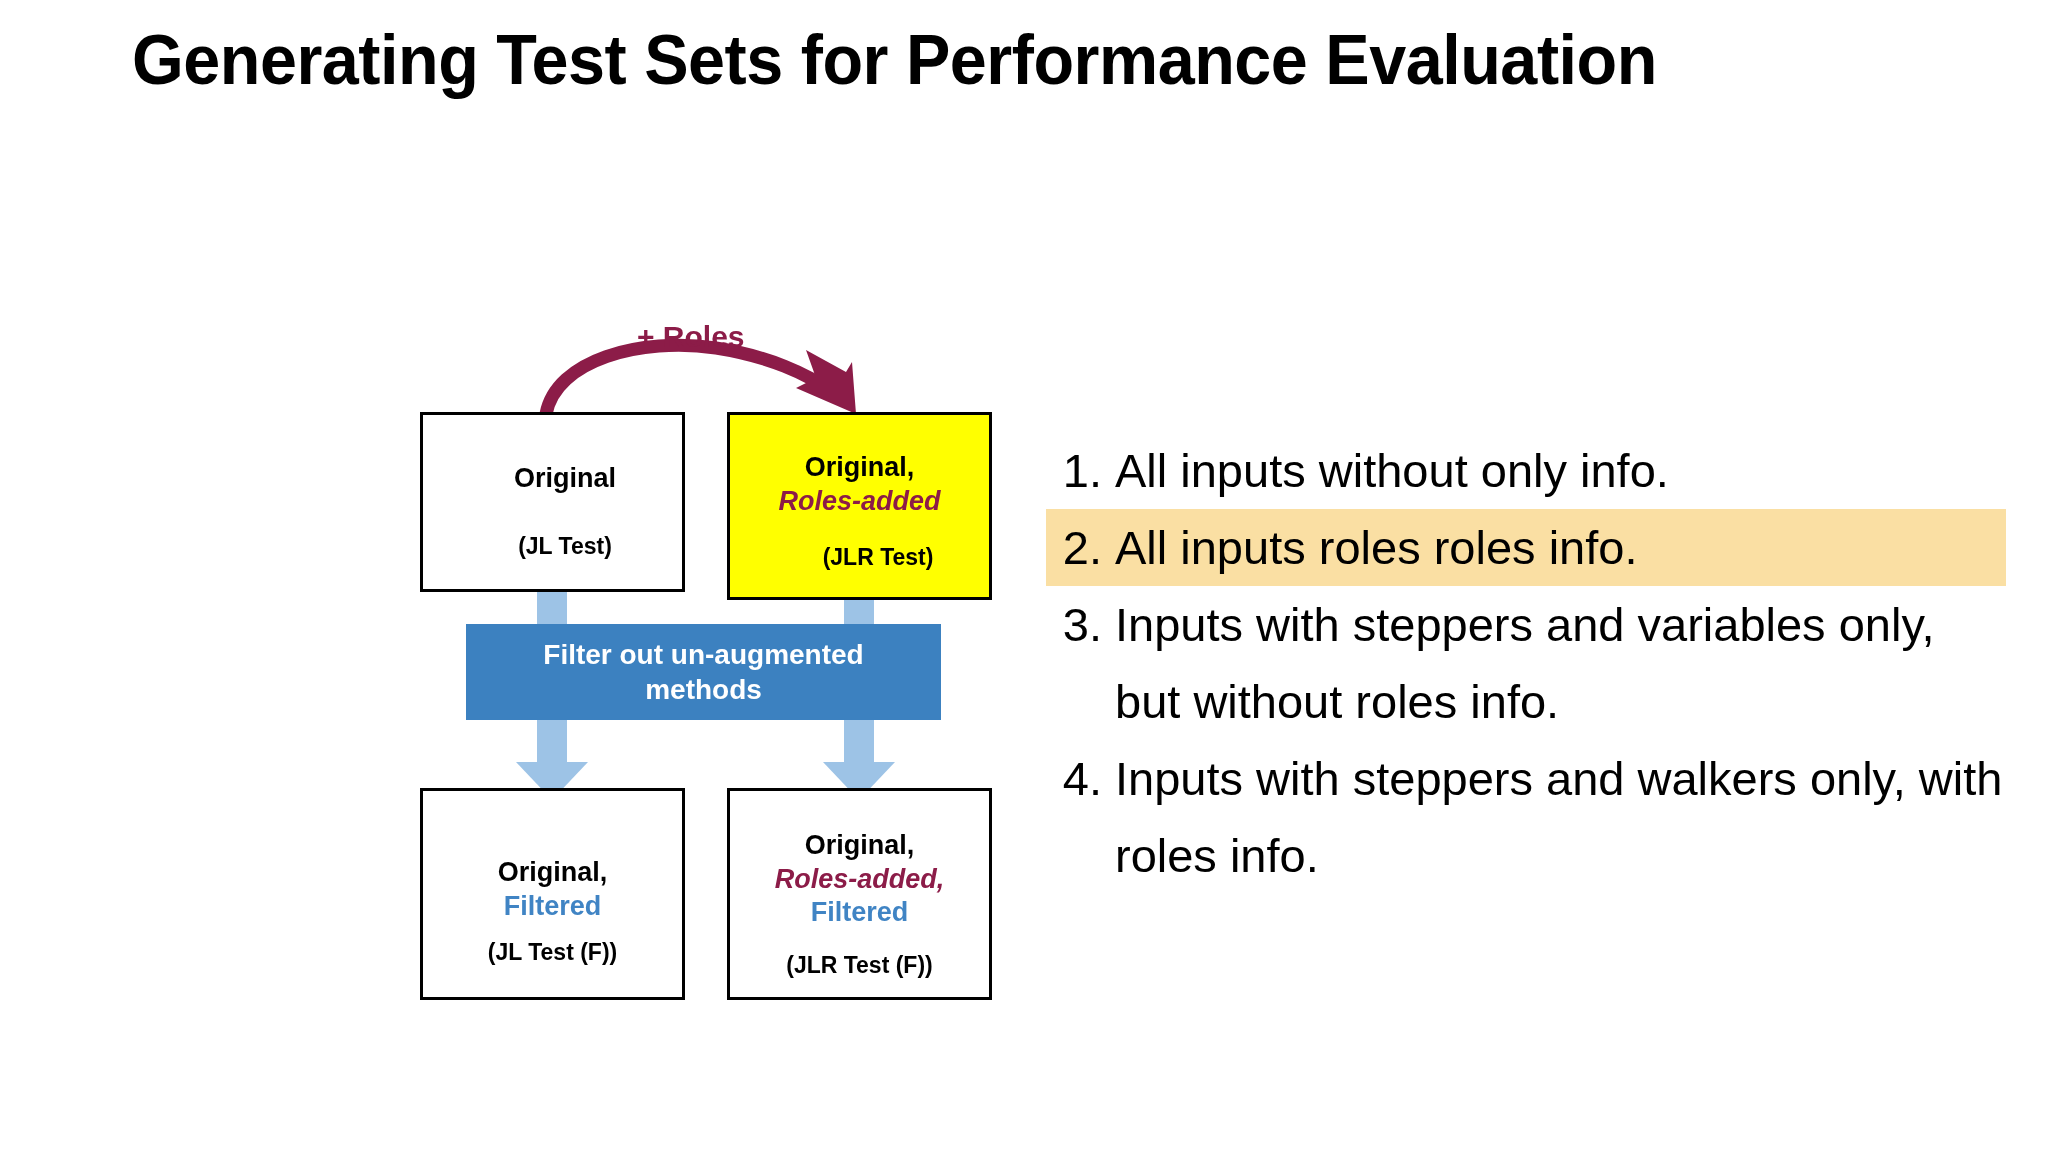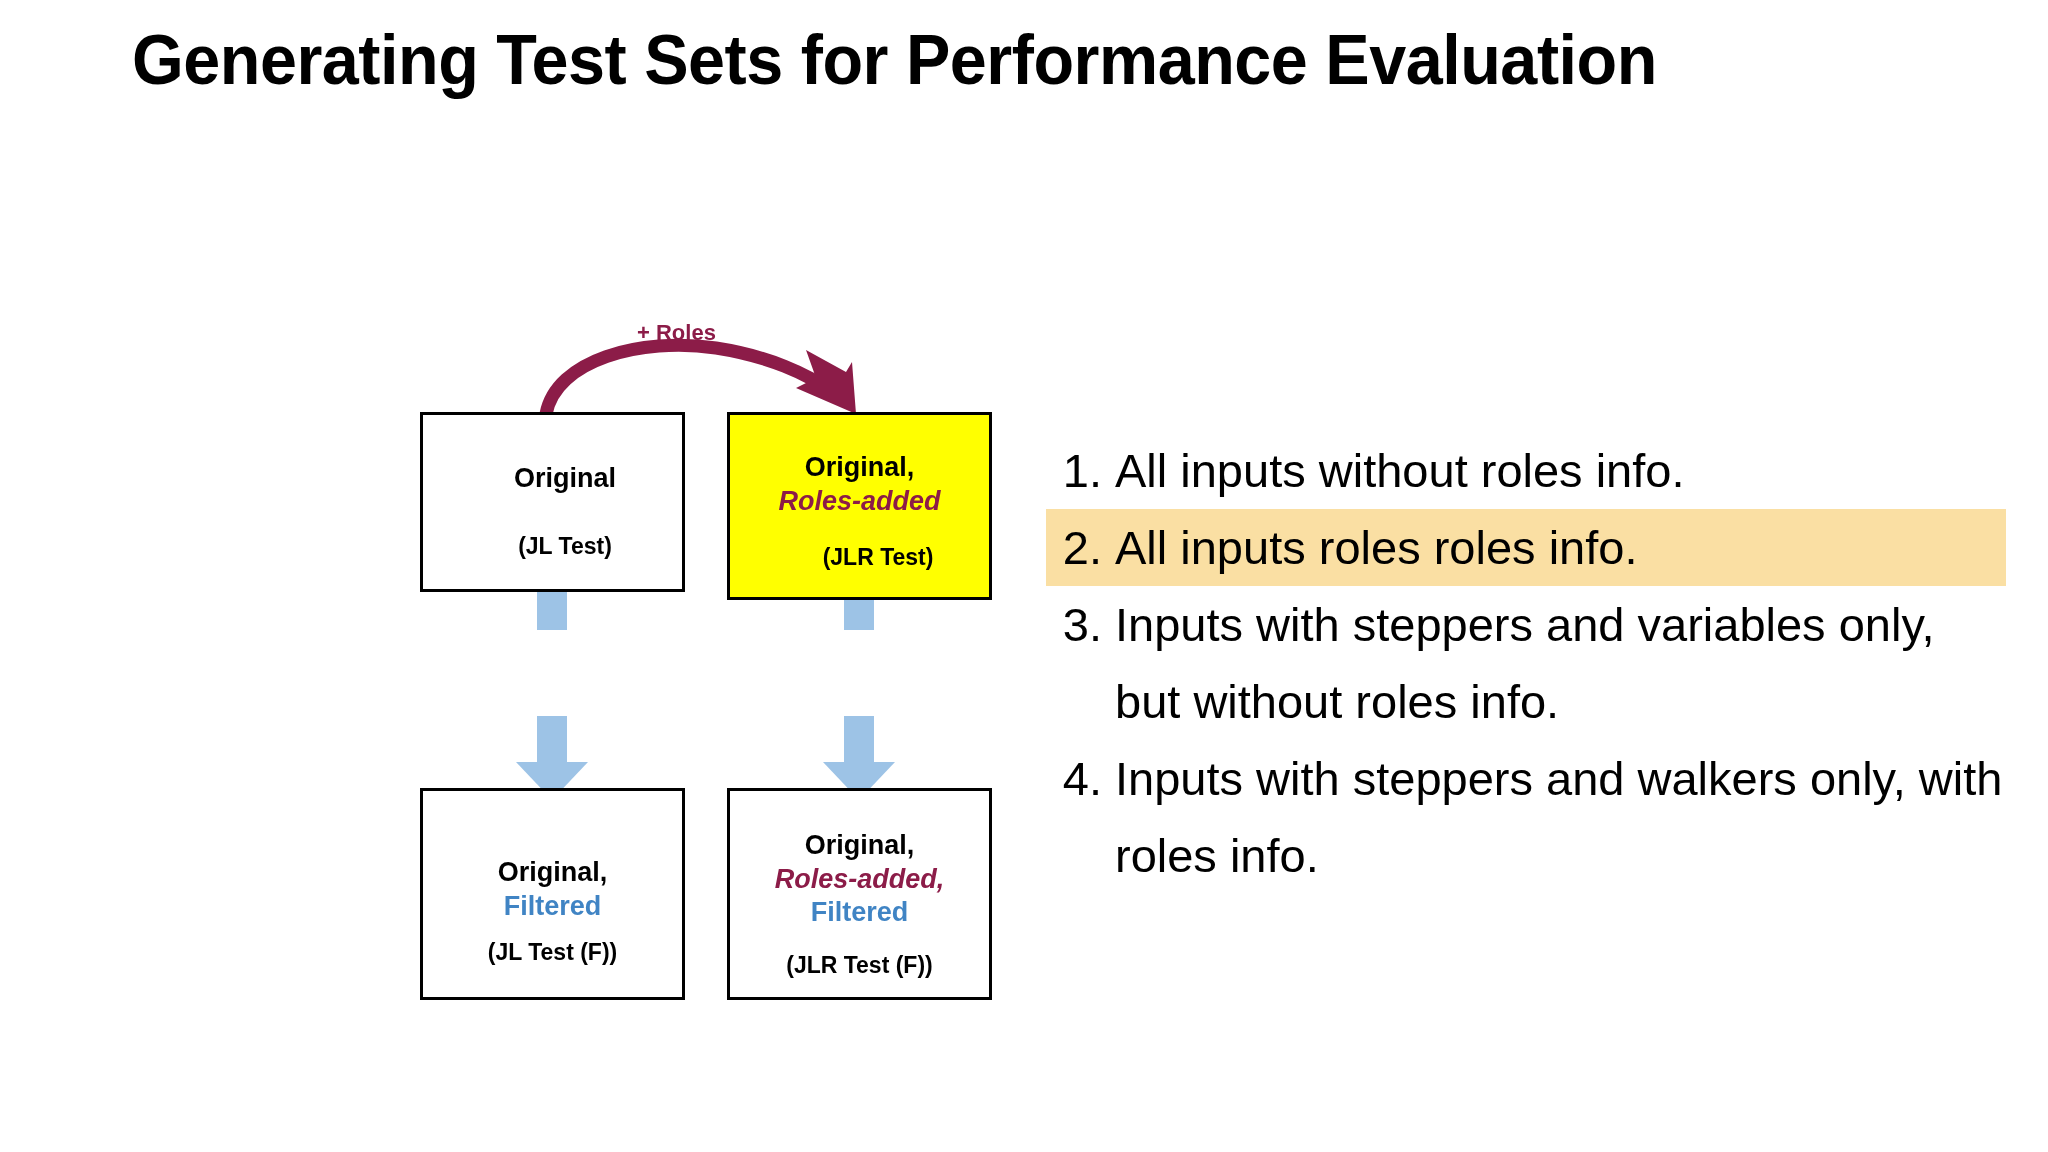--- a/index.html
+++ b/index.html
@@ -121,21 +121,21 @@
     width: 1030px;
     height: 1152px;
     pointer-events: none;
   }
 
   
   #roles-label {
     position: absolute;
     left: 637px;
     top: 320px;
-    font-size: 22px;
+    font-size: 30px;
     font-weight: 700;
     color: #8C1C48;
     white-space: nowrap;
   }
 
   
   #notes-list {
     position: absolute;
     left: 1046px;
     top: 432px;
@@ -207,20 +207,21 @@
   </div>
 
   <div class="node-box highlight-yellow" id="box-jlr">
     <div class="node-main">
       <span>Original,</span><br>
       <span class="roles">Roles-added</span>
     </div>
     <div class="node-sub">(JLR Test)</div>
   </div>
 
+  <div id="filter-bar">Filter out un-augmented methods</div>
 
   <div class="node-box" id="box-jlf">
     <div class="node-main">
       <span>Original,</span><br>
       <span class="filtered">Filtered</span>
     </div>
     <div class="node-sub">(JL Test (F))</div>
   </div>
 
   <div class="node-box" id="box-jlrf">
@@ -233,21 +234,21 @@
   </div>
 
   <div id="roles-label">+ Roles</div>
 
 </div>
 
 <div id="notes-list">
 
   <div class="note-item">
     <span class="note-num">1.</span>
-    <span class="note-text">All inputs without roles info.</span>
+    <span class="note-text">All inputs without only info.</span>
   </div>
 
   <div class="note-item is-highlighted">
     <span class="note-num note-hl">2.</span>
     <span class="note-text note-hl">All inputs roles roles info.</span>
   </div>
 
   <div class="note-item">
     <span class="note-num">3.</span>
     <span class="note-text">Inputs with steppers and variables only, but without roles info.</span>

